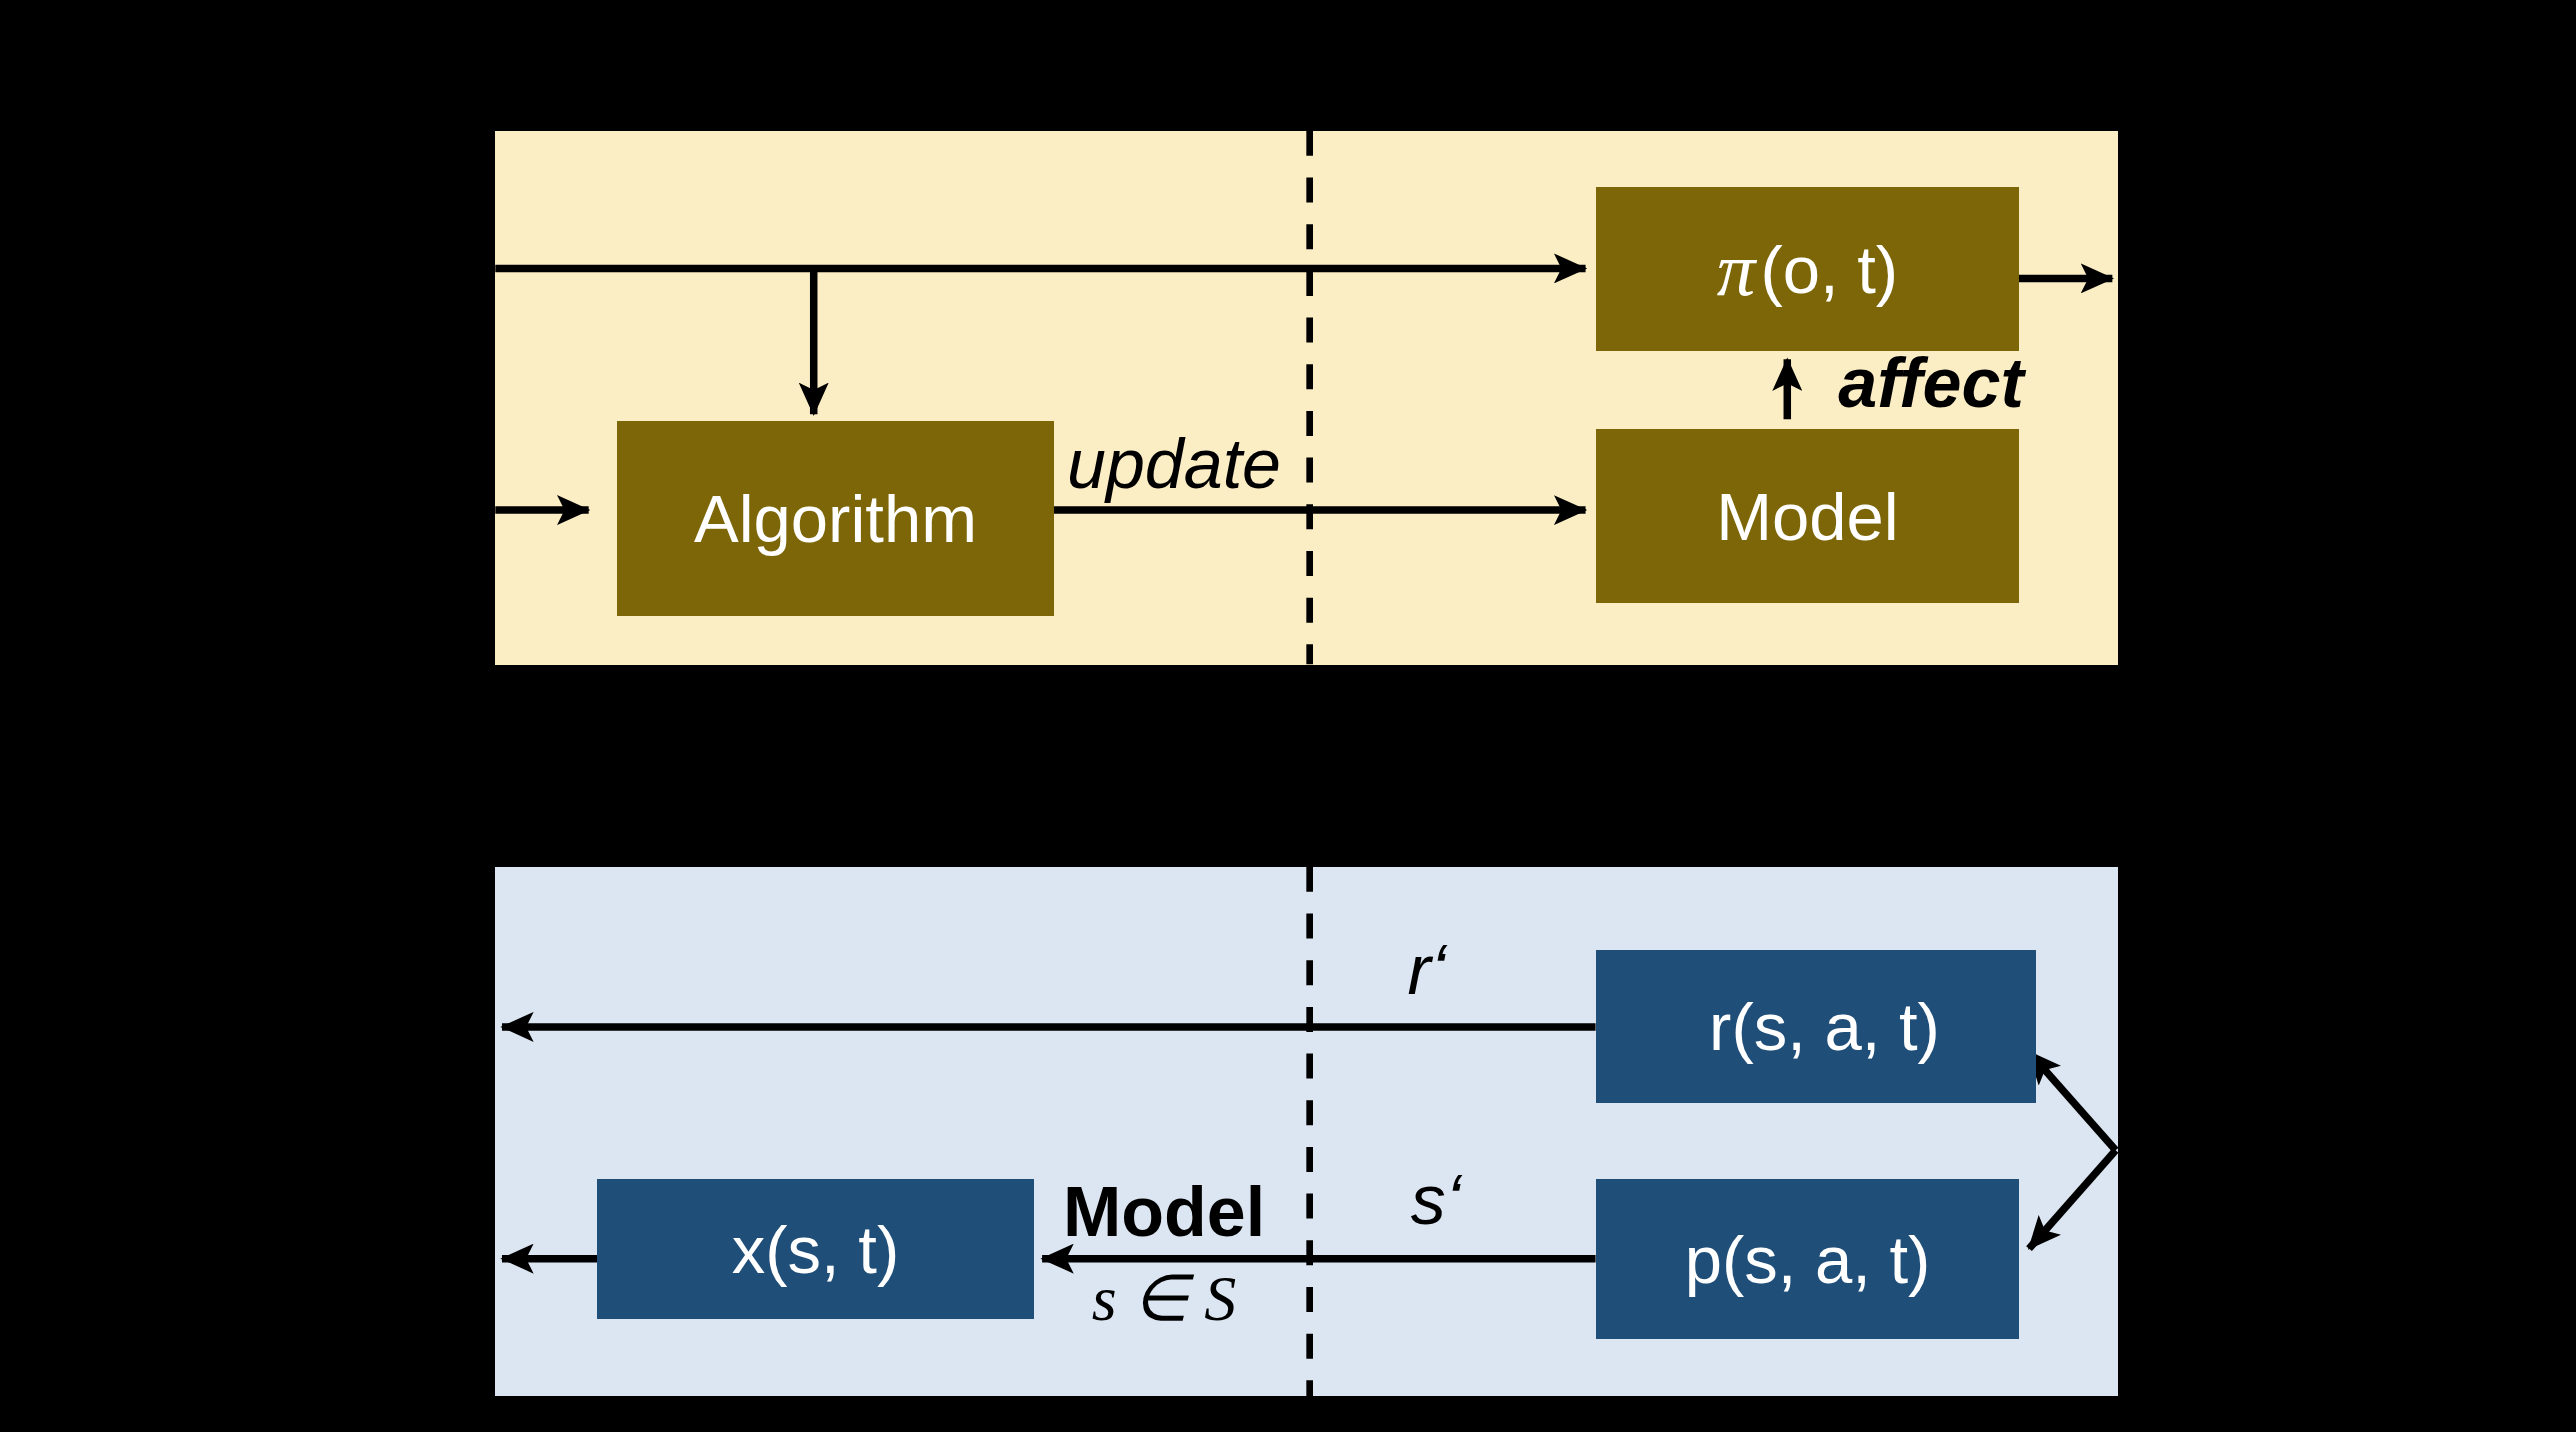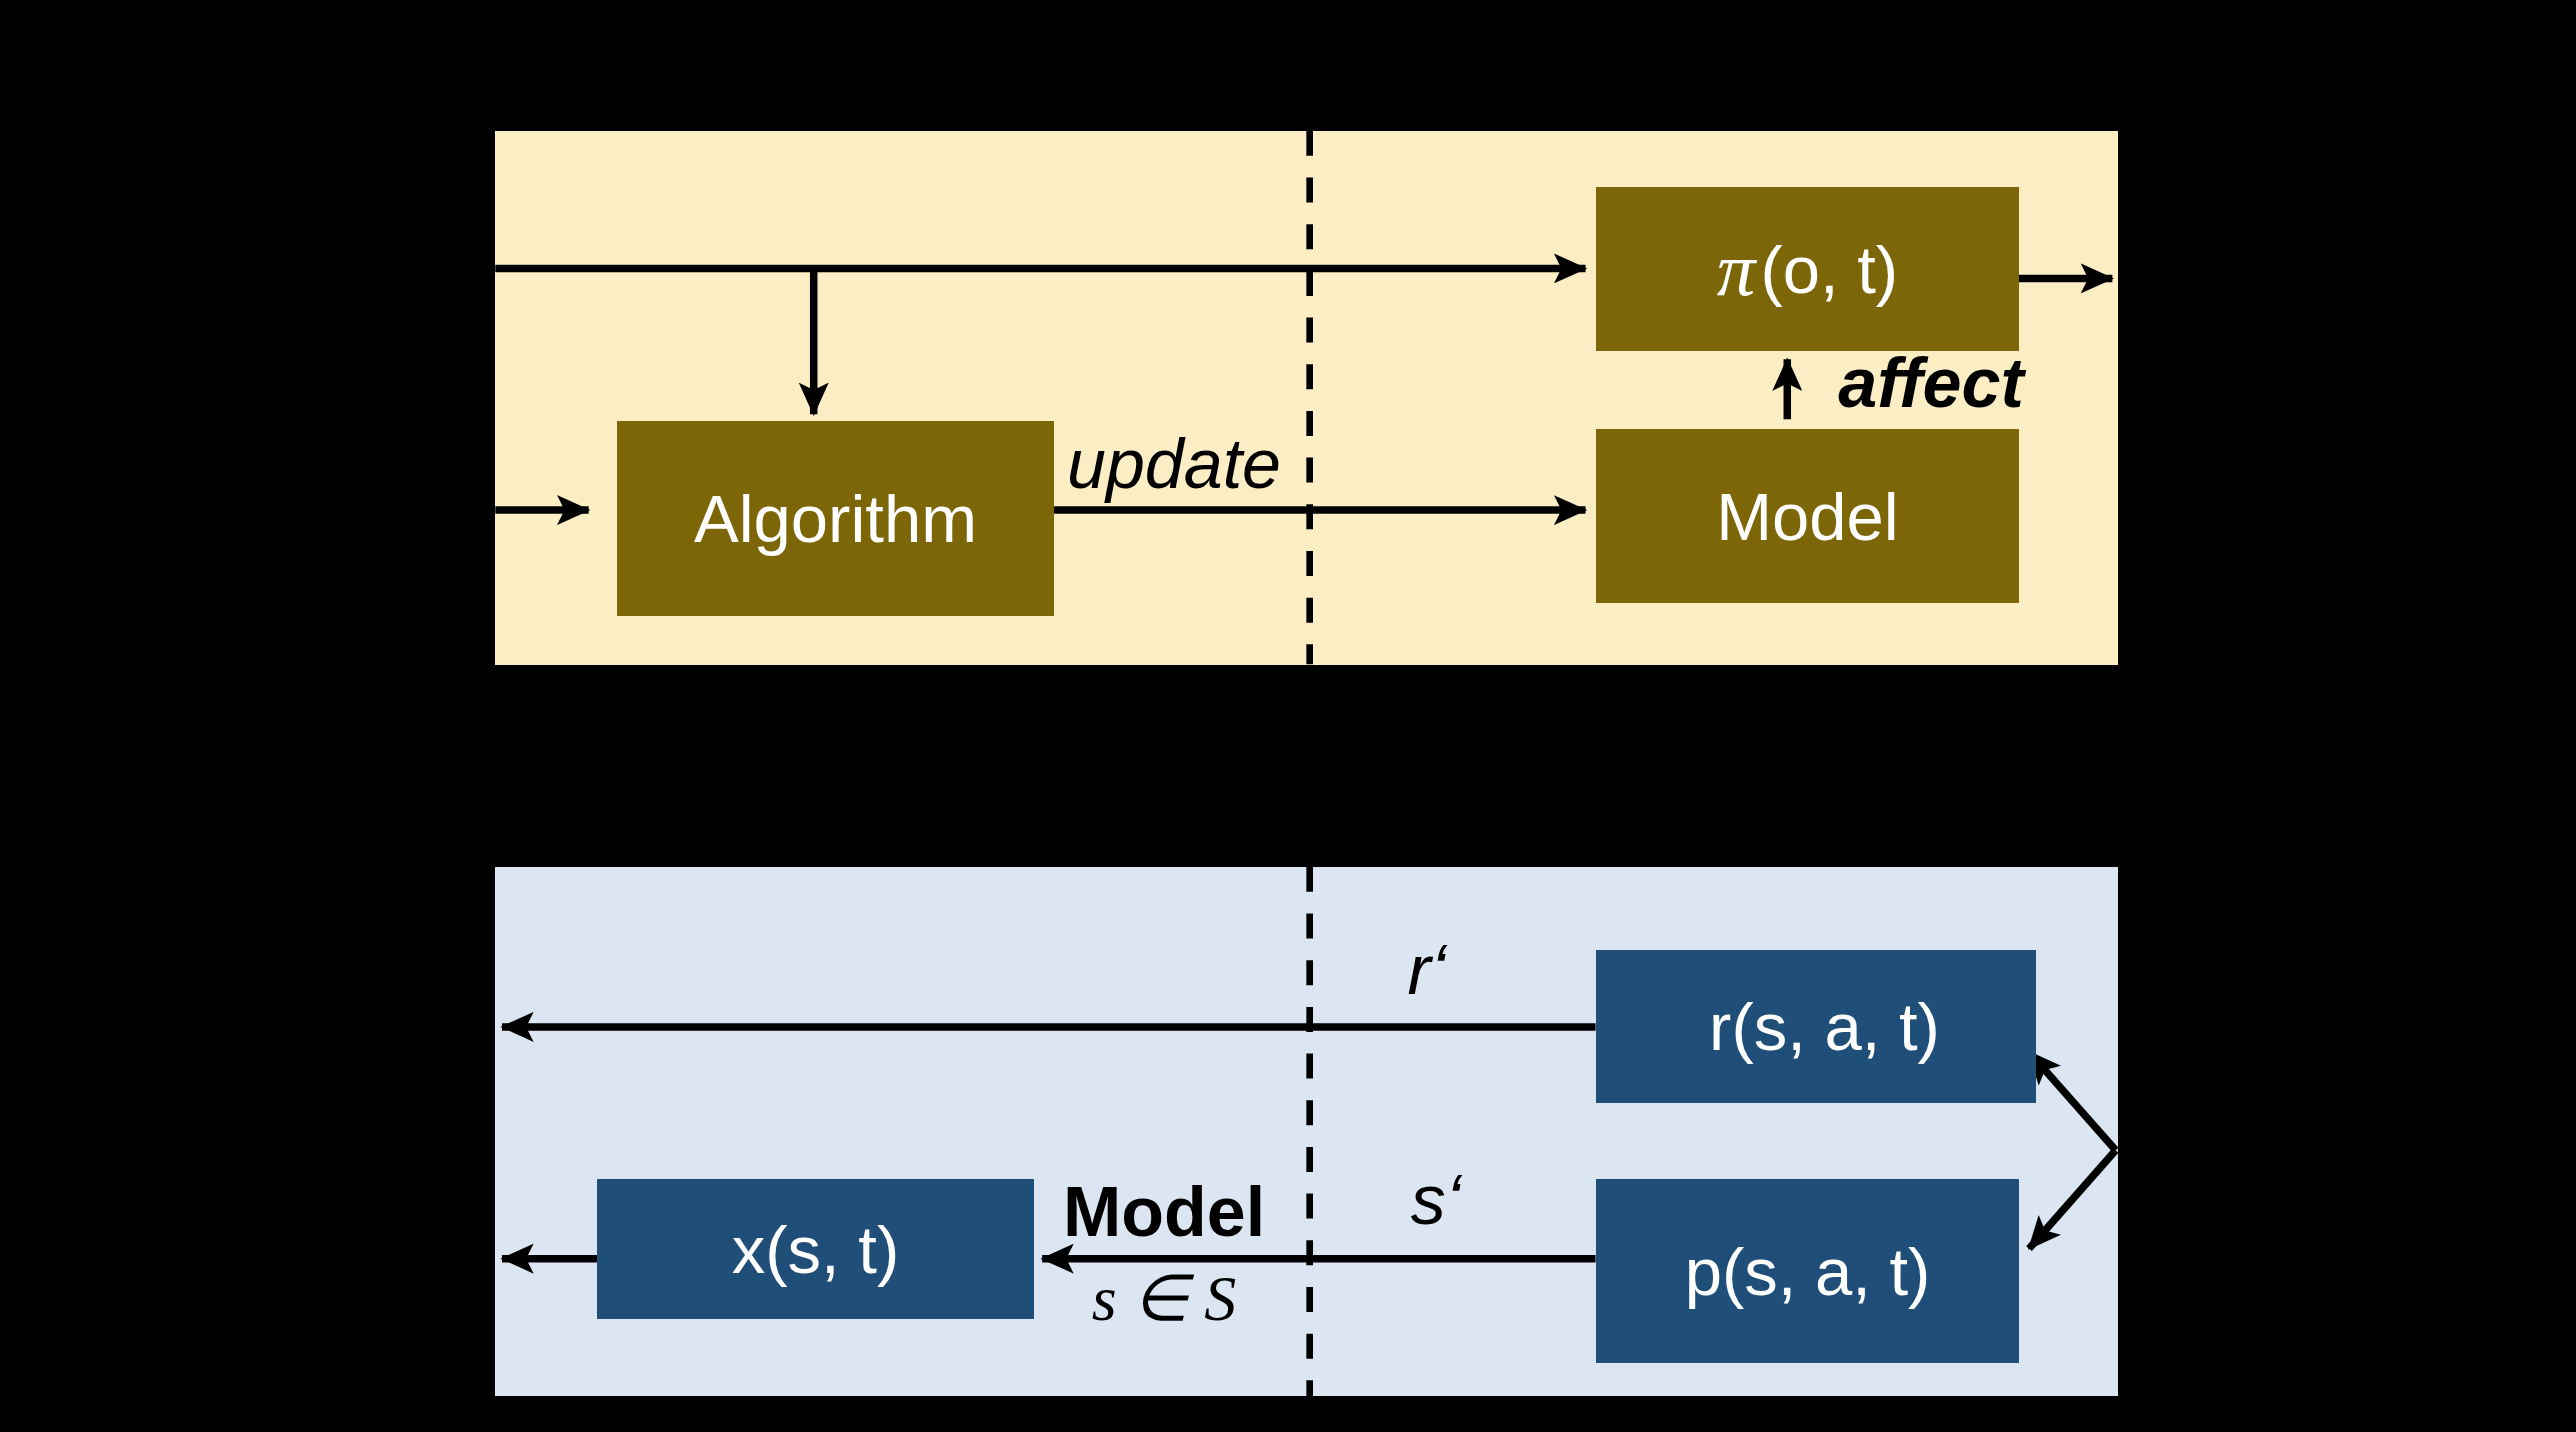--- a/index.html
+++ b/index.html
@@ -31,21 +31,21 @@
     line-height:1;
     white-space:nowrap;
   }
   .box.olive{background:var(--agent-box);}
   .box.navy{background:var(--env-box);}
   .box-pi      {left:1596px;top:187px;width:423px;height:164px;}
   .box-algo    {left:617px; top:421px;width:437px;height:195px;}
   .box-model   {left:1596px;top:421px;width:423px;height:174px;margin-top:8px;}
   .box-reward  {left:1596px;top:950px;width:423px;height:153px;padding-left:17px;}
   .box-statefx {left:597px; top:1179px;width:437px;height:140px;}
-  .box-trans   {left:1596px;top:1179px;width:423px;height:184px;}
+  .box-trans   {left:1596px;top:1179px;width:423px;height:160px;}
   .pi-sym{font-family:"Liberation Serif",serif;font-style:italic;font-size:77px;margin-right:5px;}
   .lbl{
     position:absolute;
     transform:translate(-50%,-50%);
     color:var(--ink);
     white-space:nowrap;
     line-height:1;
   }
   .lbl.it{font-style:italic;font-size:70px;}
   .lbl.bold{font-weight:bold;font-size:70px;}

